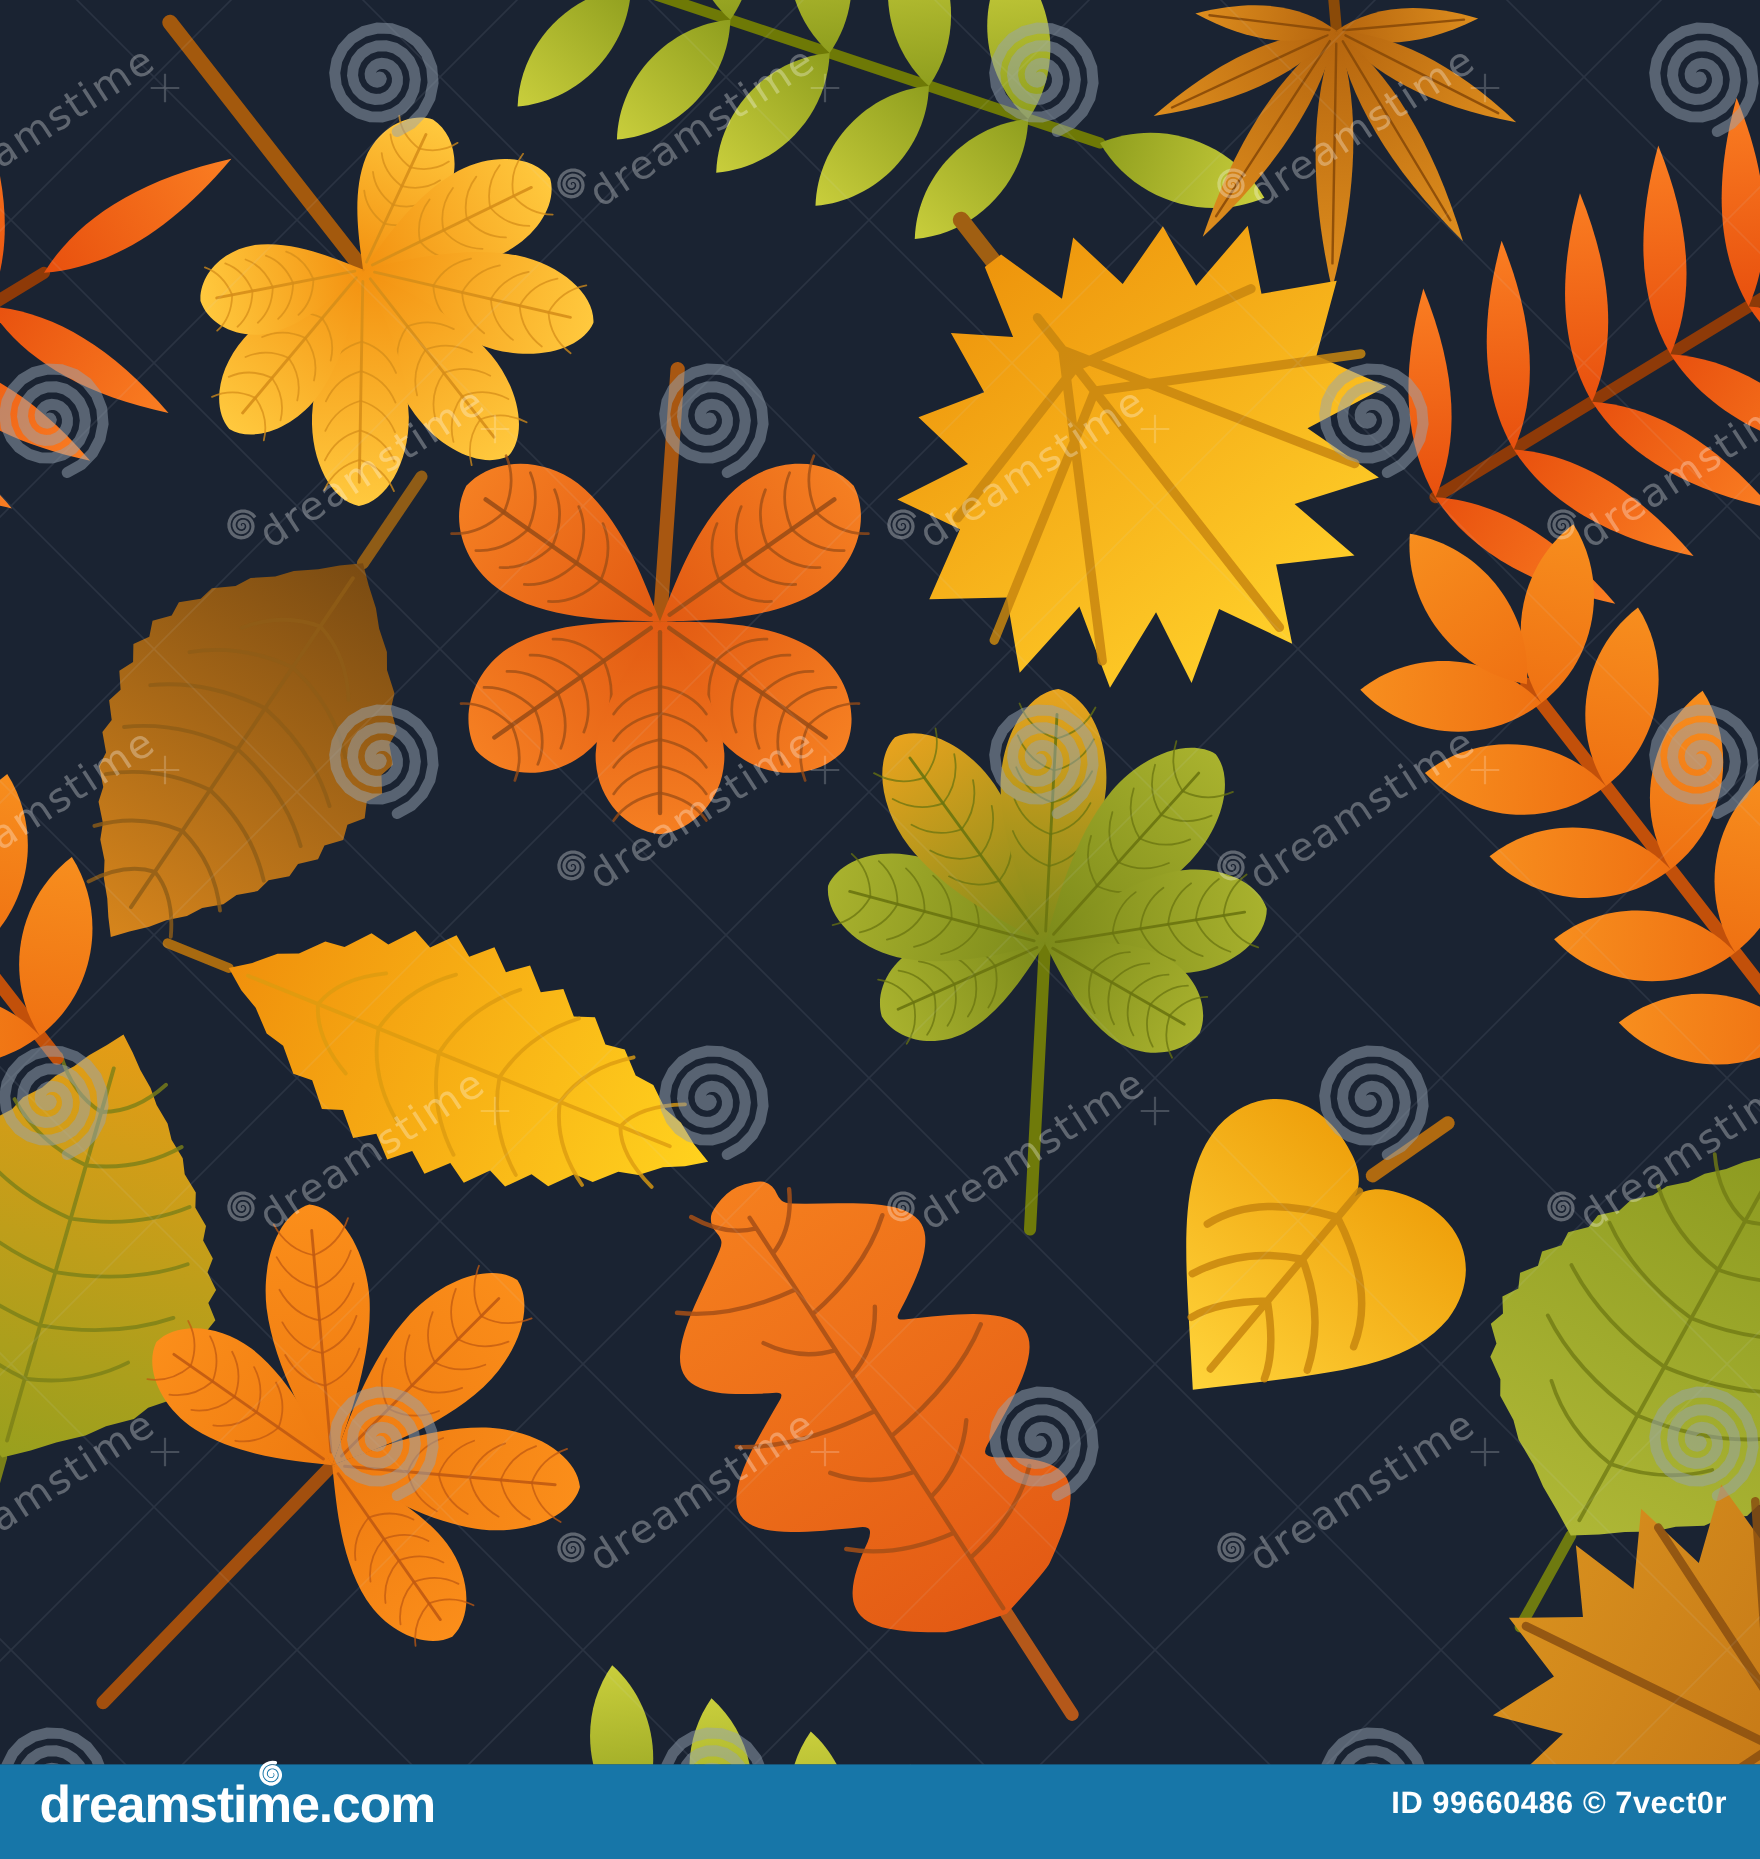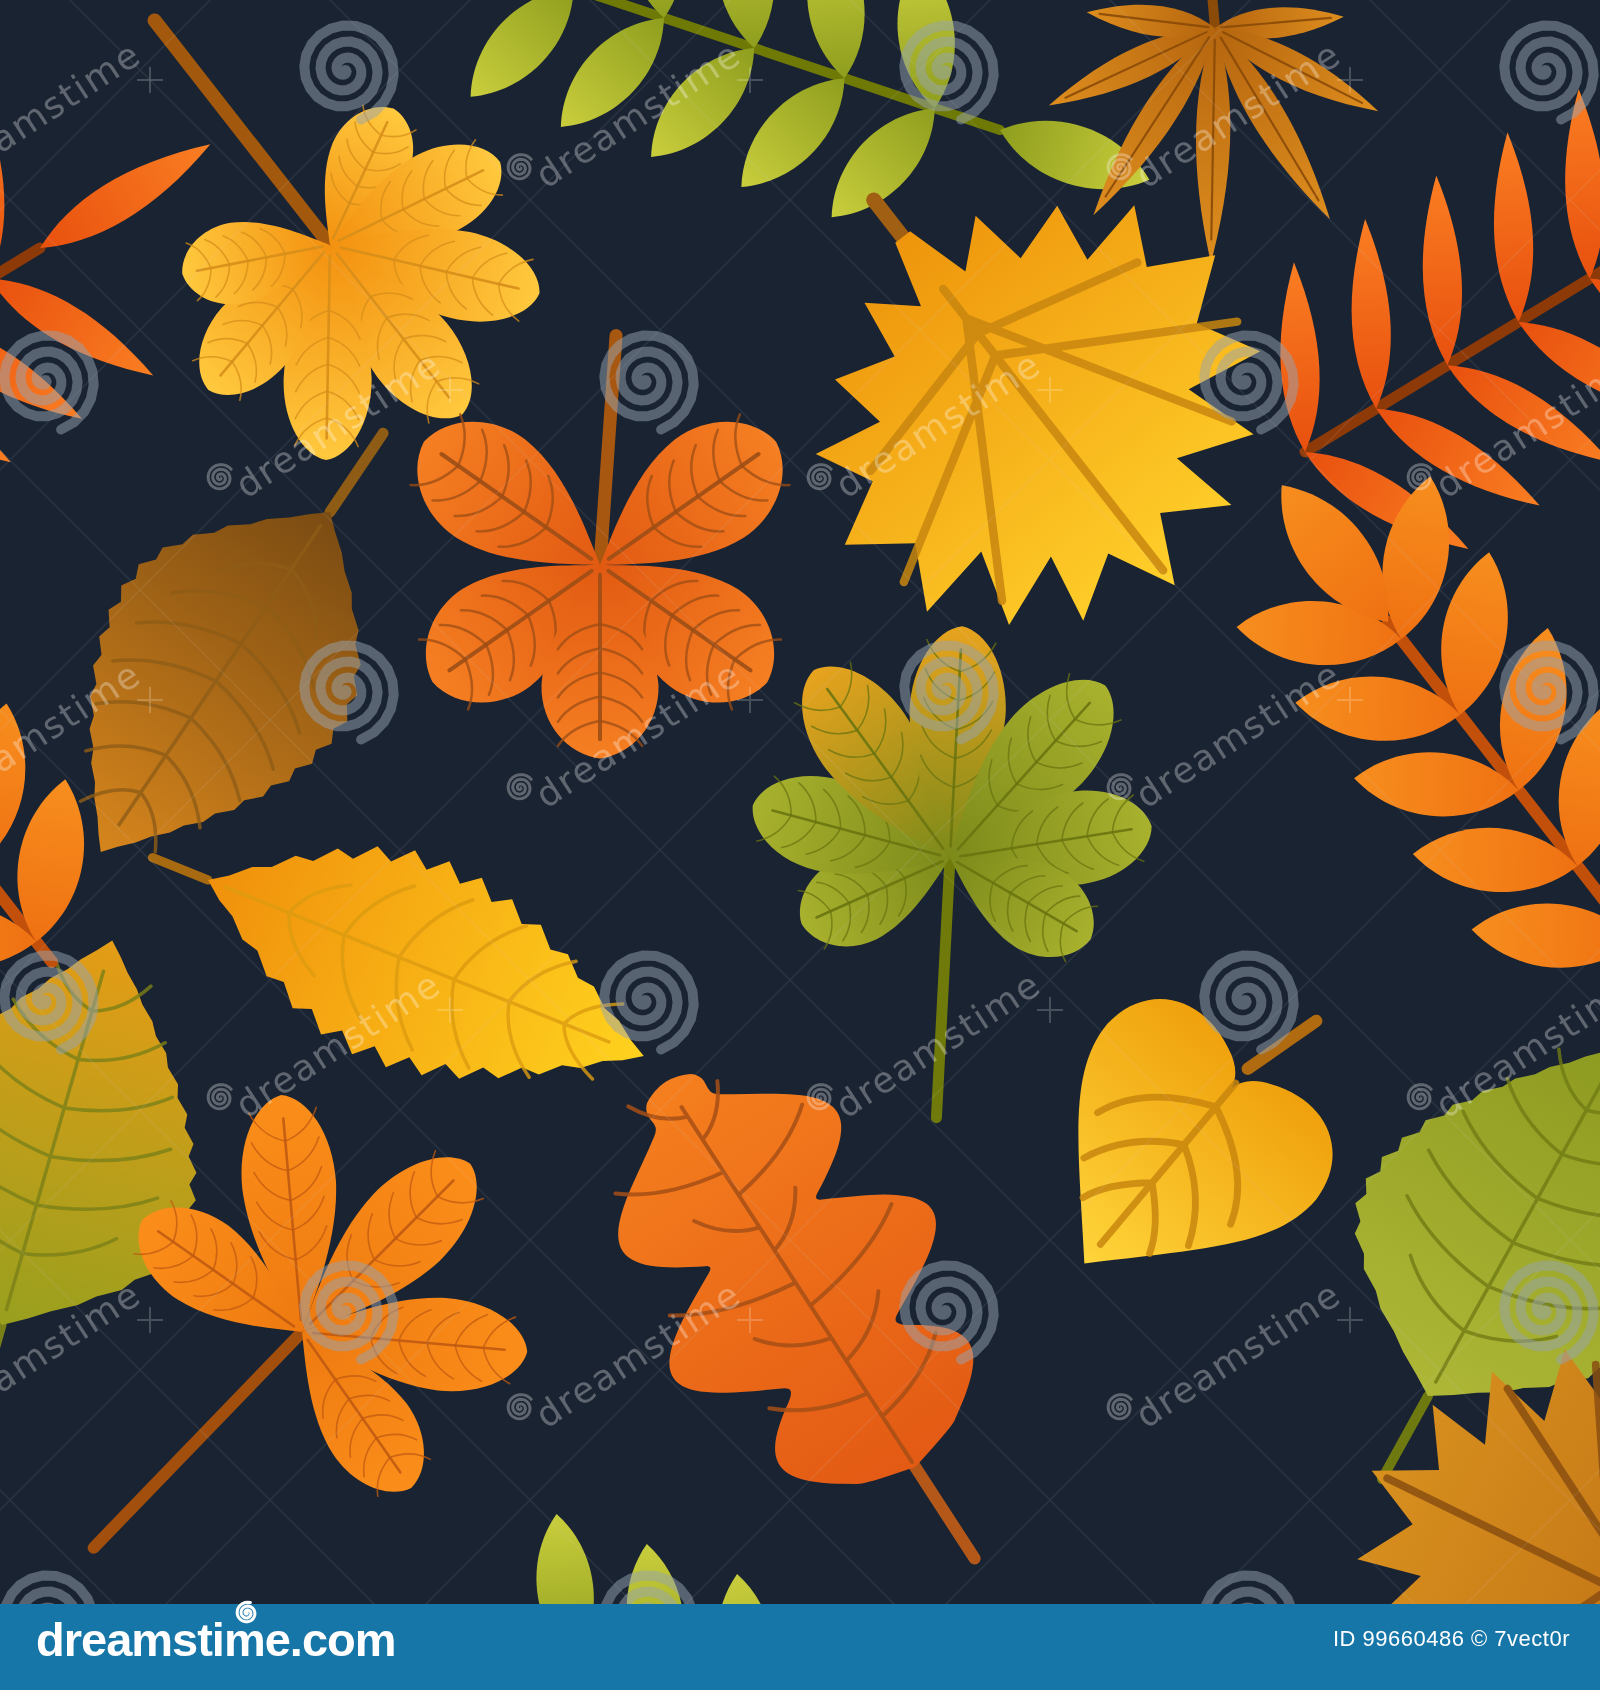--- a/index.html
+++ b/index.html
@@ -10,21 +10,21 @@
   }
   .canvas{position:relative;width:1600px;height:1690px;overflow:hidden;}
   #leaves,#wm{position:absolute;left:0;top:0;}
   footer{
     position:absolute;left:0;bottom:0;width:1600px;height:86px;
     display:flex;align-items:center;justify-content:space-between;
     box-sizing:border-box;padding:0 30px 16px 36px;margin-top:37px;
   }
   .logo{position:relative;font-weight:bold;font-size:47px;letter-spacing:-1px;}
   .logo-spiral{position:absolute;left:194px;top:-16px;}
-  .idtext{font-size:22px;font-weight:normal;letter-spacing:0.5px;}
+  .idtext{font-size:28px;font-weight:bold;letter-spacing:0.5px;}
 </style>
 </head>
 <body style="background: rgb(26, 35, 50);">
 
 <div class="canvas">
   <svg id="leaves" width="1600" height="1604" viewBox="0 0 1600 1604">
       <defs>
         <linearGradient id="lg1" gradientTransform="rotate(-90 0.5 0.5)">
           <stop offset="0" stop-color="#F39110"></stop>
           <stop offset="1" stop-color="#FFC93E"></stop>

